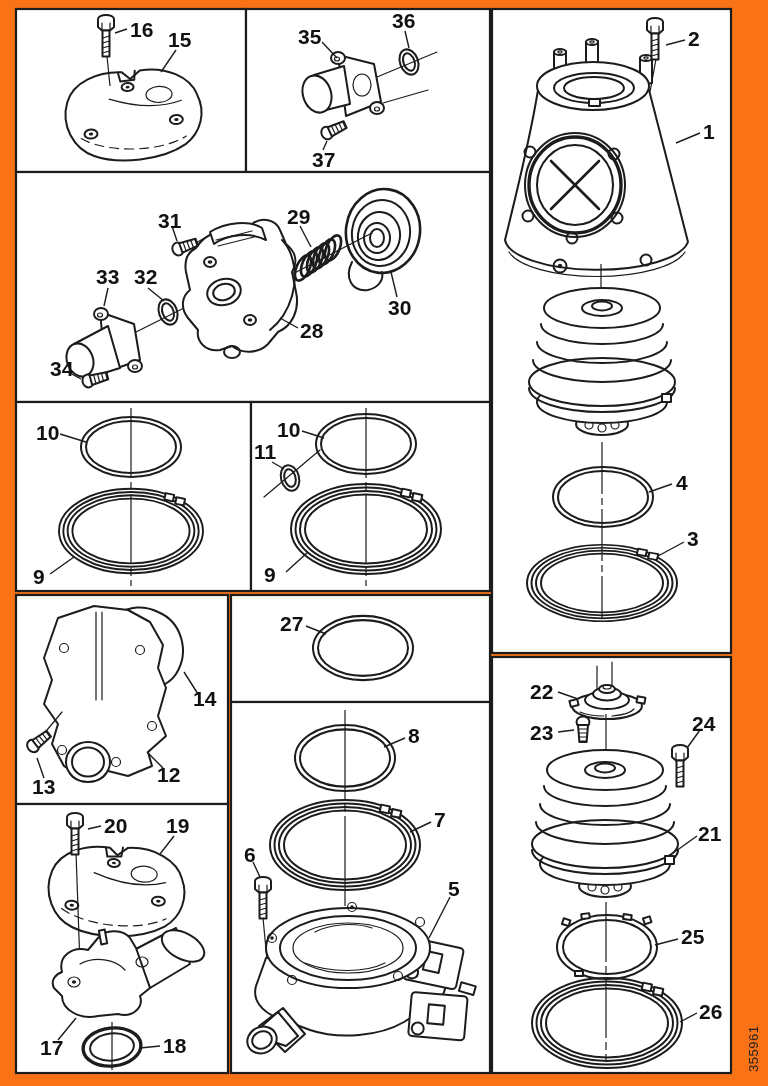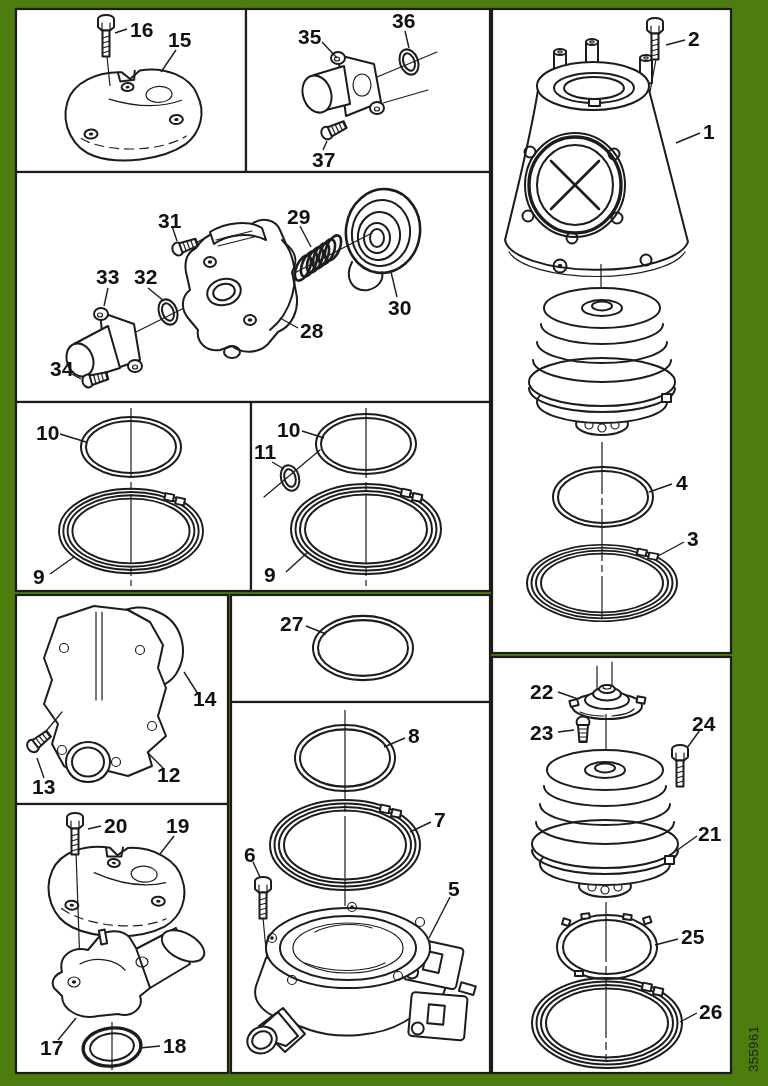--- a/index.html
+++ b/index.html
@@ -1,16 +1,16 @@
 <!DOCTYPE html>
 <html><head>
 <meta charset="utf-8">
 <style>
   html,body{margin:0;padding:0;background:#ffffff;}
-  .page{position:relative;width:768px;height:1086px;background:#4d7c0f;overflow:hidden;
+  .page{position:relative;width:768px;height:1086px;background:#f97316;overflow:hidden;
         font-family:"Liberation Sans",sans-serif;}
   svg{display:block;}
   .s1{fill:none;stroke:#1c1c1c;stroke-width:1.2;stroke-linecap:round;stroke-linejoin:round}
   .s2{fill:none;stroke:#1c1c1c;stroke-width:2;stroke-linecap:round;stroke-linejoin:round}
   .s25{fill:none;stroke:#1c1c1c;stroke-width:2.6;stroke-linecap:round;stroke-linejoin:round}
   .s3{fill:none;stroke:#1c1c1c;stroke-width:3.4;stroke-linecap:round;stroke-linejoin:round}
   .fW{fill:#ffffff;stroke:#1c1c1c;stroke-width:2;stroke-linejoin:round}
   .fD{fill:#1c1c1c;stroke:none}
   .ldr{fill:none;stroke:#1c1c1c;stroke-width:1.4}
   .cl{fill:none;stroke:#1c1c1c;stroke-width:1.2}

